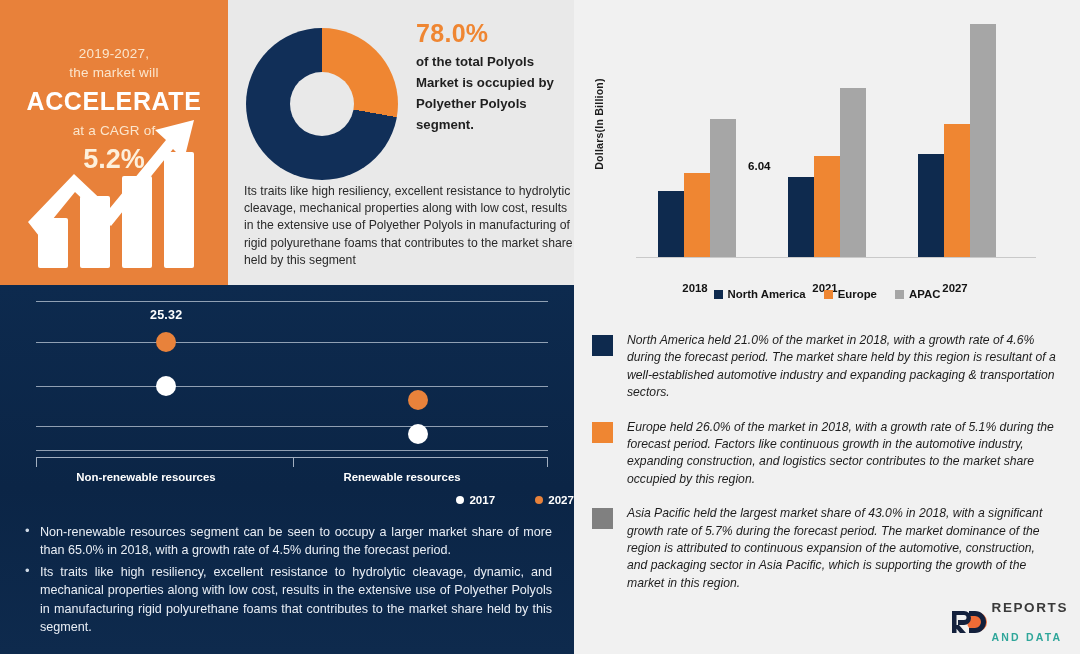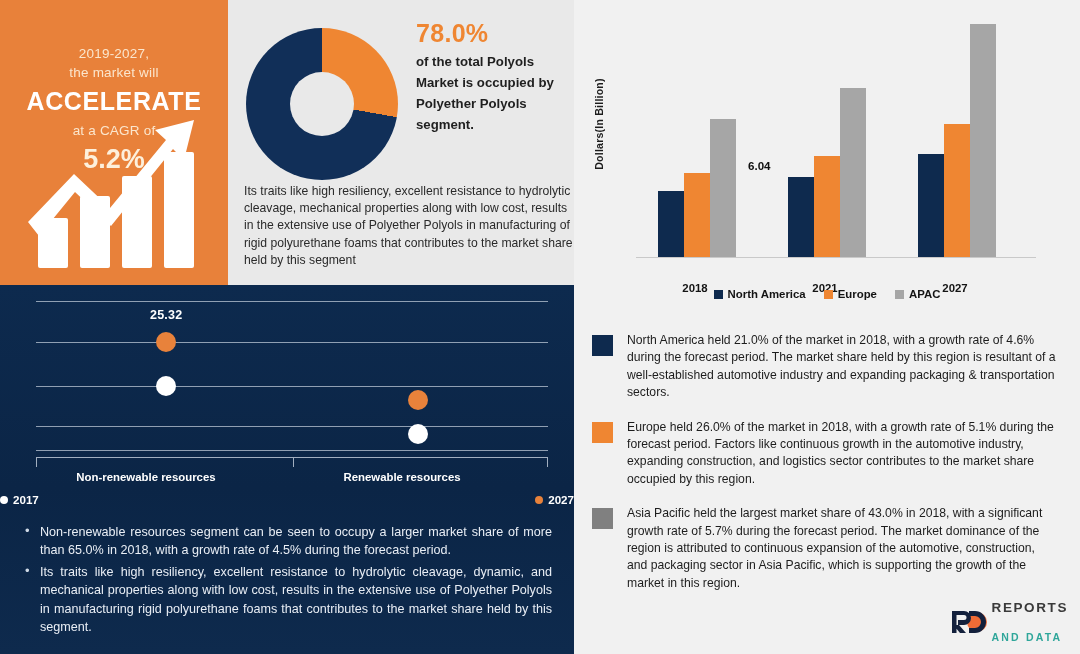--- a/index.html
+++ b/index.html
@@ -155,21 +155,21 @@
     position: absolute; top: 186px;
     color: #ffffff;
     font-size: 11.4px;
     font-weight: bold;
     text-align: center;
   }
   .dot-legend {
     position: absolute; left: 0; top: 208px;
     width: 574px;
     display: flex;
-    justify-content: space-between;
+    justify-content: flex-end;
     gap: 40px;
     align-items: center;
   }
   .dot-legend-item {
     display: flex; align-items: center; gap: 5px;
     color: #ffffff;
     font-size: 11.6px;
     font-weight: bold;
   }
   .legend-dot { width: 8px; height: 8px; border-radius: 50%; }
@@ -269,20 +269,21 @@
   }
   .bl-swatch { width: 9px; height: 9px; }
   .bl-swatch.na   { background: #0e2a4e; }
   .bl-swatch.eu   { background: #ef8632; }
   .bl-swatch.apac { background: #a6a6a6; }
 
   
   .region-notes {
     position: absolute; left: 0; top: 332px;
     width: 506px;
+    font-style: italic;
   }
   .region-row {
     display: flex;
     gap: 14px;
     padding: 0 22px 0 18px;
     margin-bottom: 17px;
   }
   .region-swatch {
     flex: 0 0 auto;
     width: 21px; height: 21px;

